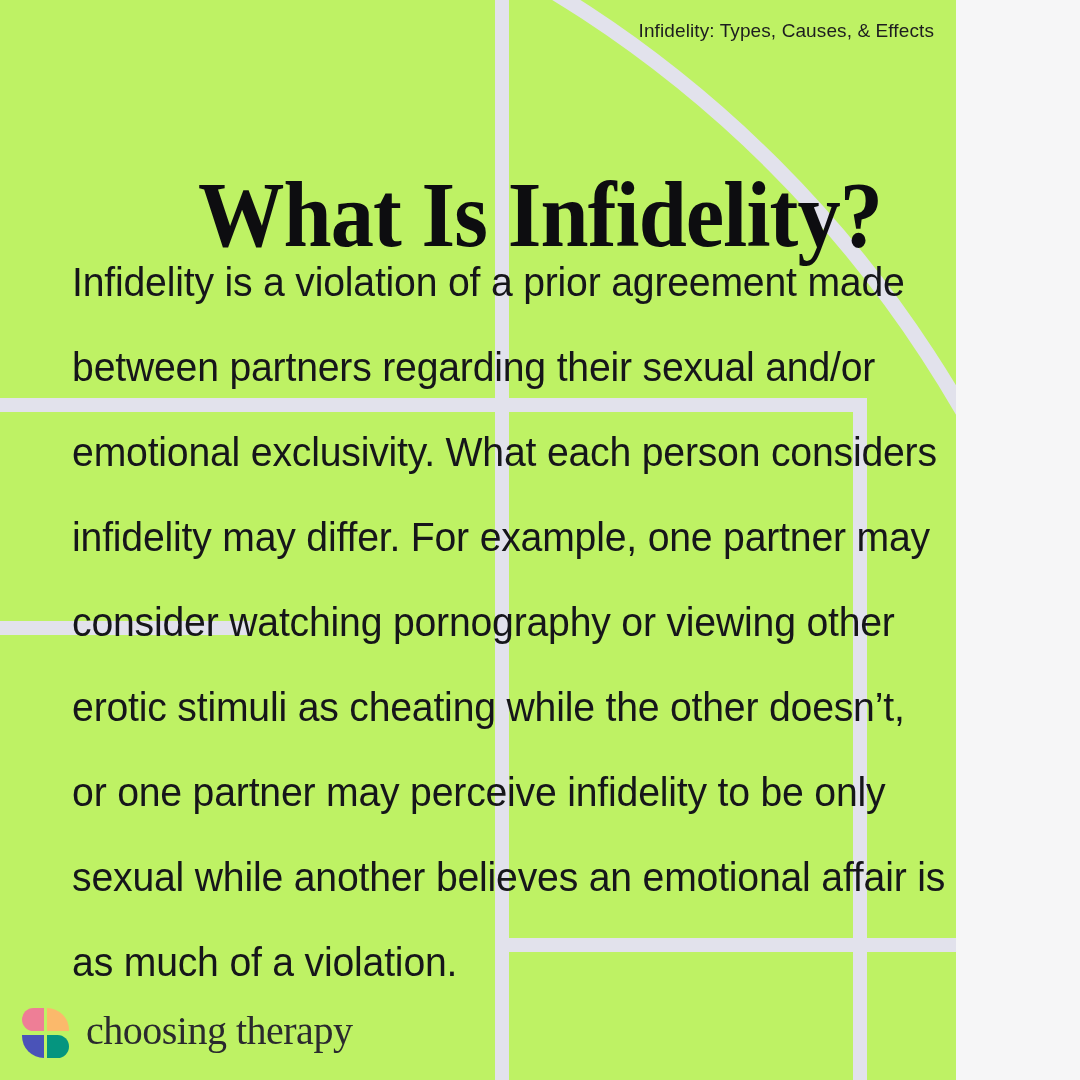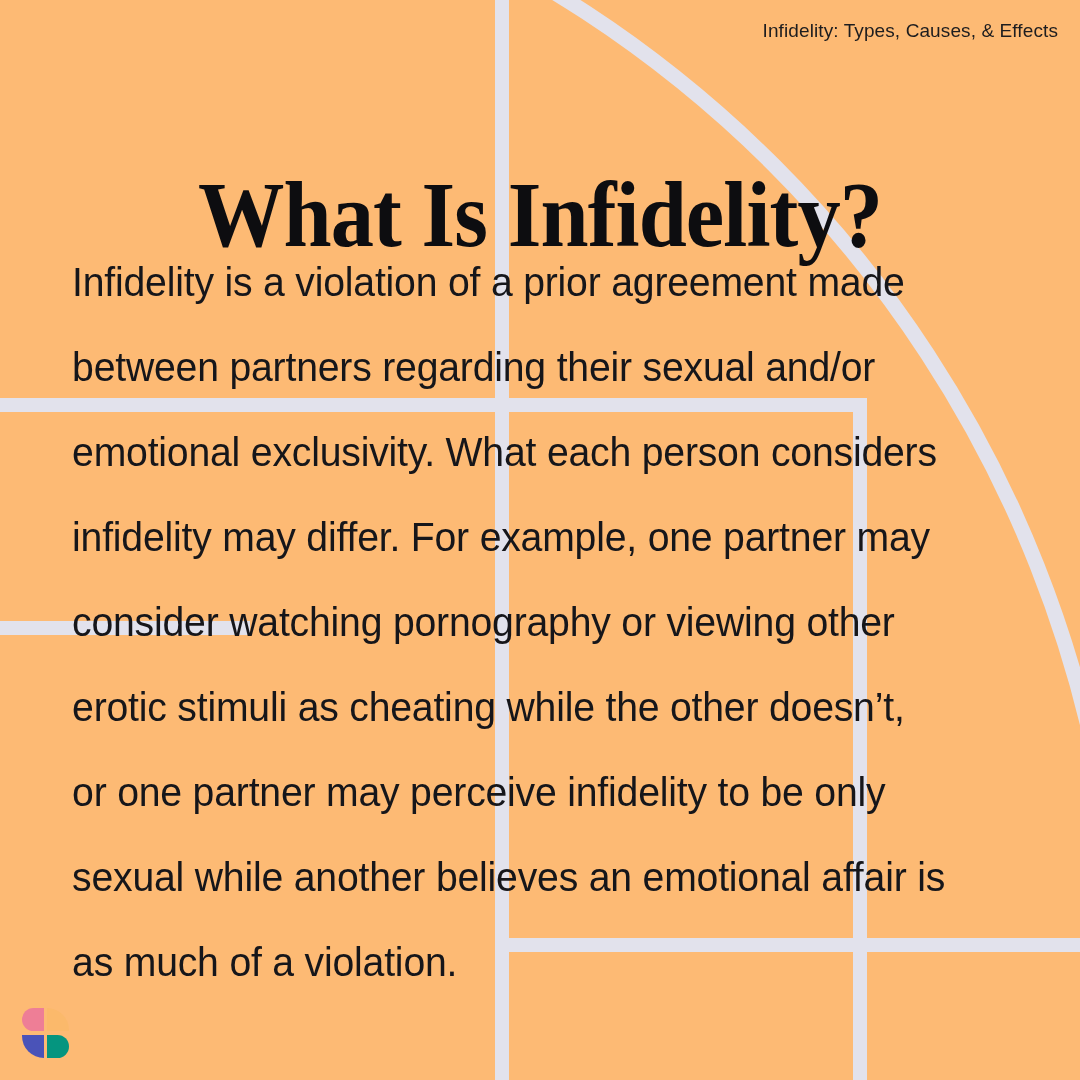--- a/index.html
+++ b/index.html
@@ -9,23 +9,23 @@
   body {
     width: 1080px;
     height: 1080px;
     background: #f6f6f7;
     font-family: "Liberation Sans", sans-serif;
     overflow: hidden;
   }
 
   #card {
     position: relative;
-    width: 1080px;
+    width: 956px;
     height: 1080px;
-    background: #fdba74;
+    background: #bef264;
     overflow: hidden;
   }
 
   
   #bg-decor {
     position: absolute;
     left: 0;
     top: 0;
     width: 1080px;
     height: 1080px;
@@ -155,15 +155,16 @@
     <span class="bline">as much of a violation.</span>
   </div>
 
   <div id="logo">
     <span id="logo-mark">
       <i id="q-tl"></i>
       <i id="q-tr"></i>
       <i id="q-bl"></i>
       <i id="q-br"></i>
     </span>
+    <span id="logo-word">choosing therapy</span>
   </div>
 
 </div>
 
 </body></html>

